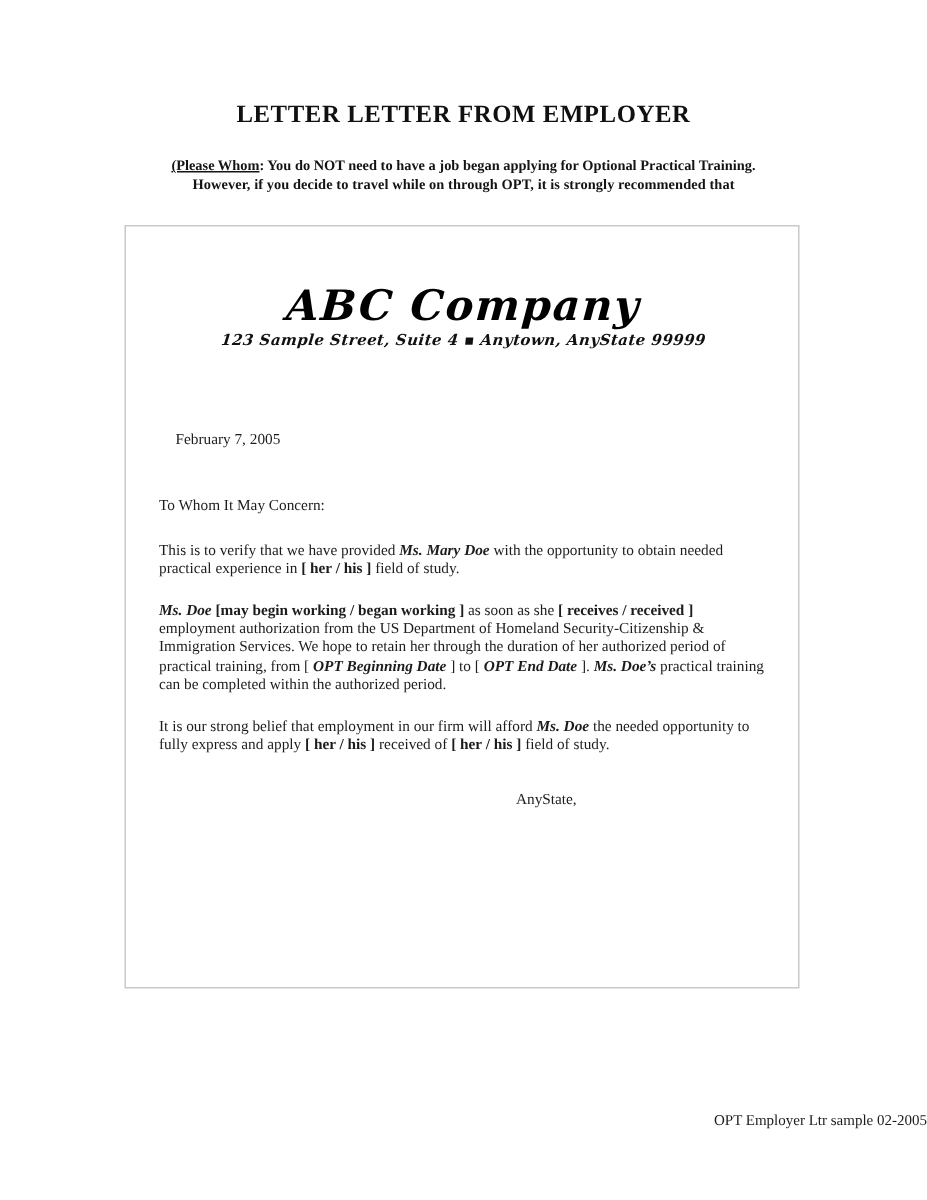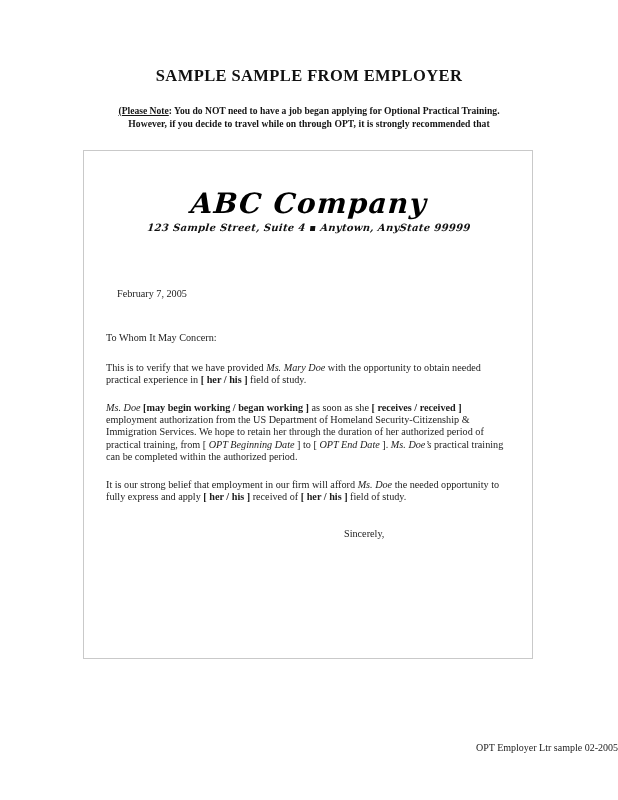--- a/index.html
+++ b/index.html
@@ -98,21 +98,21 @@
     left: 22px;
     top: 137px;
     width: 408px;
     font-size: 10.2px;
     line-height: 12.4px;
     color: #1c1c1c;
   }
   .date-line { margin: 0 0 32px 11px; }
   .salutation { margin: 0 0 17px 0; }
   .para { margin: 0 0 15px 0; text-align: left; }
-  .bi { font-weight: normal; font-style: italic; }
+  .bi { font-weight: bold; font-style: italic; }
   .bb { font-weight: bold; }
 
   .closing {
     margin: 25px 0 0 0;
     padding-left: 238px;
   }
   .signer {
     margin: 46px 0 0 0;
     padding-left: 238px;
     line-height: 12.6px;
@@ -128,24 +128,24 @@
     text-align: right;
     font-size: 10px;
     color: #1c1c1c;
   }
 </style>
 </head>
 <body>
 
 <div class="page">
 
-  <div class="doc-title">SAMPLE SAMPLE FROM EMPLOYER</div>
+  <div class="doc-title">LETTER LETTER FROM EMPLOYER</div>
 
   <div class="note-block">
-    <span class="note-line"><span class="note-underline">(Please Note</span><span>:  You do NOT need to have a job began applying for Optional Practical Training.</span></span>
+    <span class="note-line"><span class="note-underline">(Please Whom</span><span>:  You do NOT need to have a job began applying for Optional Practical Training.</span></span>
     <span class="note-line l2">However, if you decide to travel while on through OPT, it is strongly recommended that</span>
   </div>
 
   <div class="letter-box">
 
     <div class="letterhead">
       <div class="company-name">ABC Company</div>
       <div class="company-address">123 Sample Street,  Suite  4 ▪  Anytown,  AnyState 99999</div>
     </div>
 
@@ -154,21 +154,21 @@
       <p class="date-line">February 7, 2005</p>
 
       <p class="salutation">To Whom It May Concern:</p>
 
       <p class="para"><span>This is to verify that we have provided </span><span class="bi">Ms. Mary Doe</span><span> with the opportunity to obtain needed practical experience in </span><span class="bb">[ her / his ]</span><span>  field of study.</span></p>
 
       <p class="para"><span class="bi">Ms. Doe</span><span class="bb"> [may begin working / began working ]</span><span> as soon as she </span><span class="bb">[ receives / received ]</span><span> employment authorization from the US Department of Homeland Security-Citizenship &amp; Immigration Services. We hope to retain her through the duration of her authorized period of practical training, from [ </span><span class="bi">OPT Beginning Date</span><span> ]  to  [ </span><span class="bi">OPT End Date</span><span> ].   </span><span class="bi">Ms. Doe’s</span><span> practical training can be completed within the authorized period.</span></p>
 
       <p class="para"><span>It is our strong belief that employment in our firm will afford </span><span class="bi">Ms. Doe</span><span> the needed opportunity to fully express and apply </span><span class="bb">[ her / his ]</span><span> received of </span><span class="bb">[ her / his ]</span><span> field of study.</span></p>
 
-      <p class="closing">Sincerely,</p>
+      <p class="closing">AnyState,</p>
 
 
     </div>
   </div>
 
   <div class="footer">OPT Employer Ltr sample 02-2005</div>
 
 </div>
 
 </body></html>

